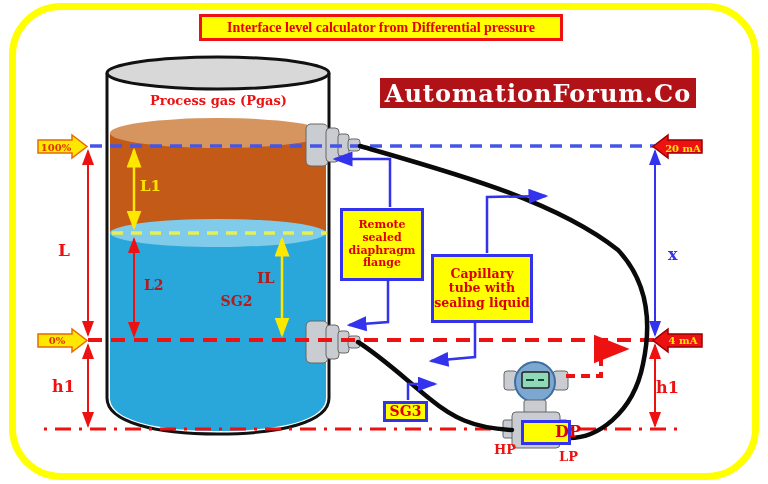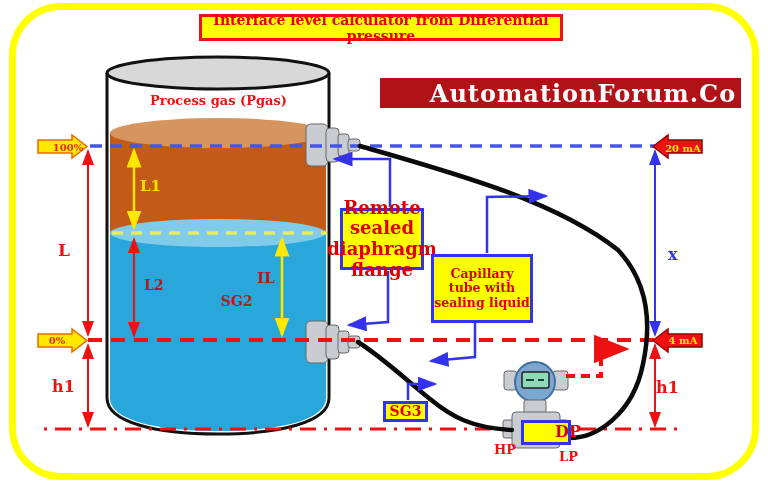--- a/index.html
+++ b/index.html
@@ -11,39 +11,39 @@
   }
   html,body{margin:0;padding:0;background:#ffffff;}
   #stage{position:relative;width:768px;height:484px;background:#fff;overflow:hidden;
          font-family:"DejaVu Serif",serif;}
   .frame{position:absolute;left:9px;top:3px;right:9px;bottom:4px;border:7px solid var(--frame-yellow);
          border-radius:52px;}
   .abs{position:absolute;}
   .ctr{display:flex;align-items:center;justify-content:center;text-align:center;}
   .title-box{left:199px;top:14px;width:364px;height:27px;background:var(--box-yellow);
              border:3px solid var(--red);box-sizing:border-box;color:var(--title-red);
-             font-weight:bold;font-size:14px;}
+             font-weight:bold;font-size:14px;font-family:Liberation Serif, serif;}
   .logo{left:380px;top:78px;width:316px;height:30px;background:var(--logo-bg);
-        color:var(--logo-text);font-weight:bold;font-size:24px;letter-spacing:1px;padding-left:45px;}
+        color:var(--logo-text);font-weight:bold;font-size:24px;letter-spacing:1px;}
   .lbl{font-weight:bold;}
   .gas{left:107px;top:93px;width:223px;color:var(--red);font-size:13px;}
   .sg1{left:107px;top:175px;width:223px;color:#ffe000;font-size:14px;}
   .sg2{left:107px;top:293px;width:259px;color:var(--dark-red);font-size:14px;}
   .l1{left:140px;top:177px;color:#ffe000;font-size:15px;}
   .l2{left:144px;top:277px;color:var(--dark-red);font-size:14px;}
   .il{left:257px;top:269px;color:var(--dark-red);font-size:15px;}
   .l-big{left:58px;top:240px;color:var(--red);font-size:17px;}
   .h1l{left:52px;top:377px;color:var(--red);font-size:16px;}
   .h1r{left:656px;top:378px;color:var(--red);font-size:16px;}
   .xlbl{left:668px;top:245px;color:var(--blue);font-size:16px;}
   .pct{color:#e03000;font-size:10px;font-weight:bold;}
   .ma{color:var(--arrow-yellow);font-size:10px;font-weight:bold;}
   .callout{background:var(--box-yellow);border:3px solid var(--blue);box-sizing:border-box;
            color:#dd0000;font-weight:bold;line-height:1.15;}
-  .remote{left:340px;top:208px;width:84px;height:62px;font-size:18px;text-align:center;}
+  .remote{left:340px;top:208px;width:84px;height:73px;font-size:11px;text-align:center;}
   .capillary{left:431px;top:254px;width:102px;height:69px;font-size:12.5px;}
   .sg3{left:383px;top:401px;width:45px;height:21px;font-size:14px;}
   .dp{left:521px;top:420px;width:38px;height:25px;font-size:16px;padding-left:44px;}
   .hp{left:494px;top:442px;color:var(--red);font-size:13px;}
   .lp{left:559px;top:449px;color:var(--red);font-size:13px;}
   .signal{left:560px;top:383px;width:70px;color:var(--red);font-size:12.5px;font-weight:bold;
           line-height:1.15;text-align:center;}
   svg{position:absolute;left:0;top:0;}
   .tank-outline{fill:none;stroke:#111;stroke-width:3;}
   .dash-blue{stroke:var(--dash-blue);stroke-width:3.5;stroke-dasharray:12 8;fill:none;}
@@ -162,21 +162,21 @@
   <div class="abs ctr lbl sg2">SG2</div>
 
   <div class="abs lbl l1">L1</div>
   <div class="abs lbl l2">L2</div>
   <div class="abs lbl il">IL</div>
   <div class="abs lbl l-big">L</div>
   <div class="abs lbl xlbl">x</div>
   <div class="abs lbl h1l">h1</div>
   <div class="abs lbl h1r">h1</div>
 
-  <div class="abs ctr pct" style="left:40px;top:140px;width:32px;height:14px;margin-left:12px;">100%</div>
+  <div class="abs ctr pct" style="left:40px;top:140px;width:32px;height:14px;">100%</div>
   <div class="abs ctr pct" style="left:42px;top:334px;width:30px;height:13px;">0%</div>
   <div class="abs ctr ma" style="left:665px;top:140px;width:36px;height:16px;">20 mA</div>
   <div class="abs ctr ma" style="left:666px;top:334px;width:34px;height:13px;">4 mA</div>
 
   <div class="abs ctr callout remote">Remote sealed diaphragm flange</div>
   <div class="abs ctr callout capillary">Capillary tube with sealing liquid</div>
   <div class="abs ctr callout sg3">SG3</div>
   <div class="abs ctr callout dp">DP</div>
 
   <div class="abs lbl hp">HP</div>

